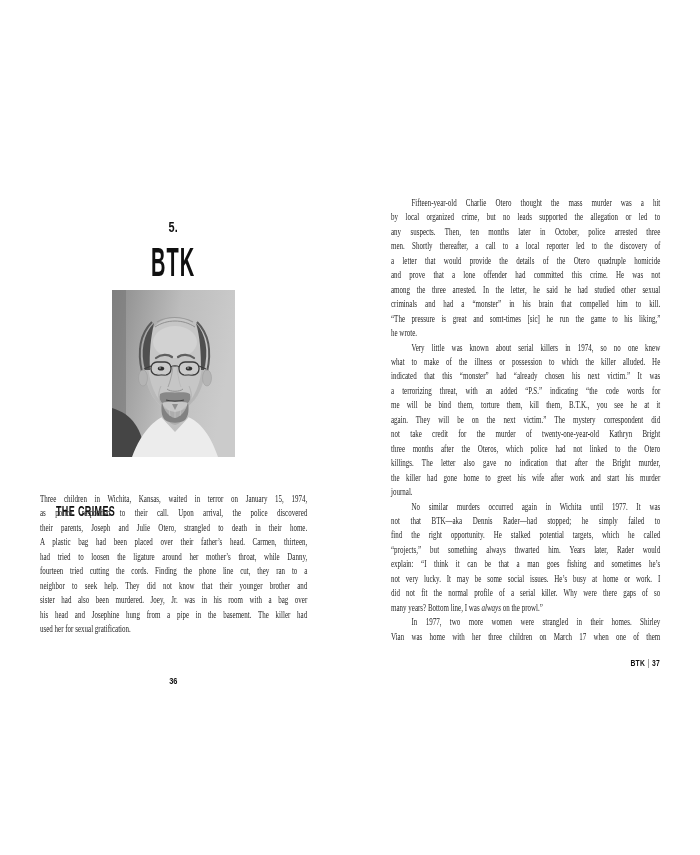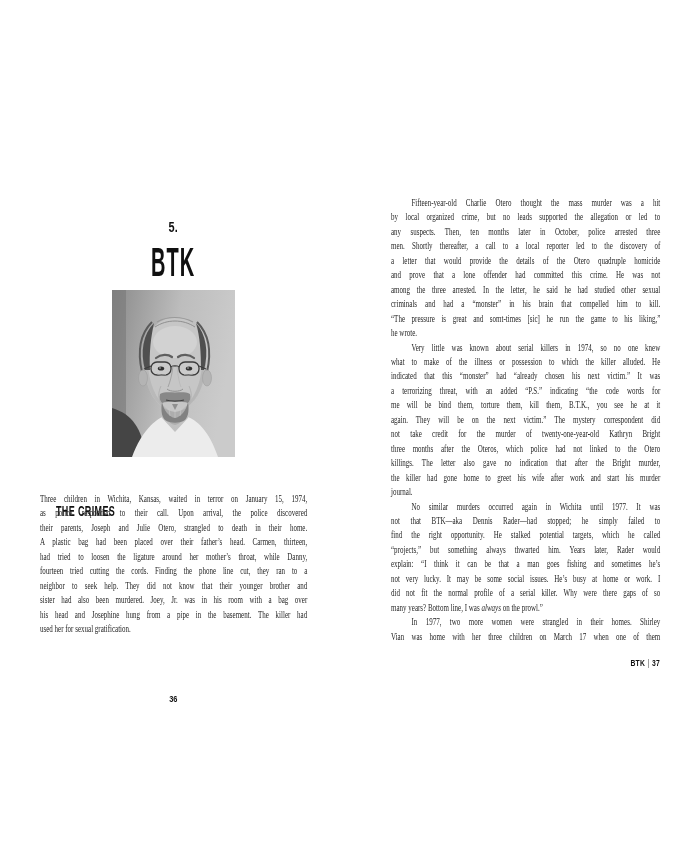--- a/index.html
+++ b/index.html
@@ -16,21 +16,21 @@
   .crimes{left:40px;top:479px;margin:16px;}
   .crimes-inner{font-size:15px;letter-spacing:.6px;transform:scaleX(.6);transform-origin:left center;}
   
   .body{font-size:10.3px;line-height:14.45px;color:#262626;transform:scaleX(.68);transform-origin:top left;}
   .left-body{left:40px;top:492px;width:393px;}
   .right-body{left:391px;top:196px;width:396px;}
   .bl{text-align:justify;text-align-last:justify;text-justify:inter-word;}
   .bl.last{text-align-last:left;}
   .bl.indent{text-indent:30px;}
   .bl em{font-style:italic;}
-  .folio-left{left:40px;top:688px;width:267px;text-align:center;}
+  .folio-left{left:40px;top:670px;width:267px;text-align:center;}
   .folio-left .condensed{font-size:9.5px;transform:scaleX(.78);}
   .folio-right{left:391px;top:652px;width:269px;text-align:right;text-decoration:underline;}
   .folio-right .scale-wrap{display:inline-block;transform:scaleX(.8);transform-origin:right center;}
   .folio-right .condensed{font-size:8.5px;letter-spacing:.3px;}
   .folio-sep{color:#555;padding:0 3px;font-weight:400;}
 </style>
 </head>
 <body>
 
 <div class="spread">

